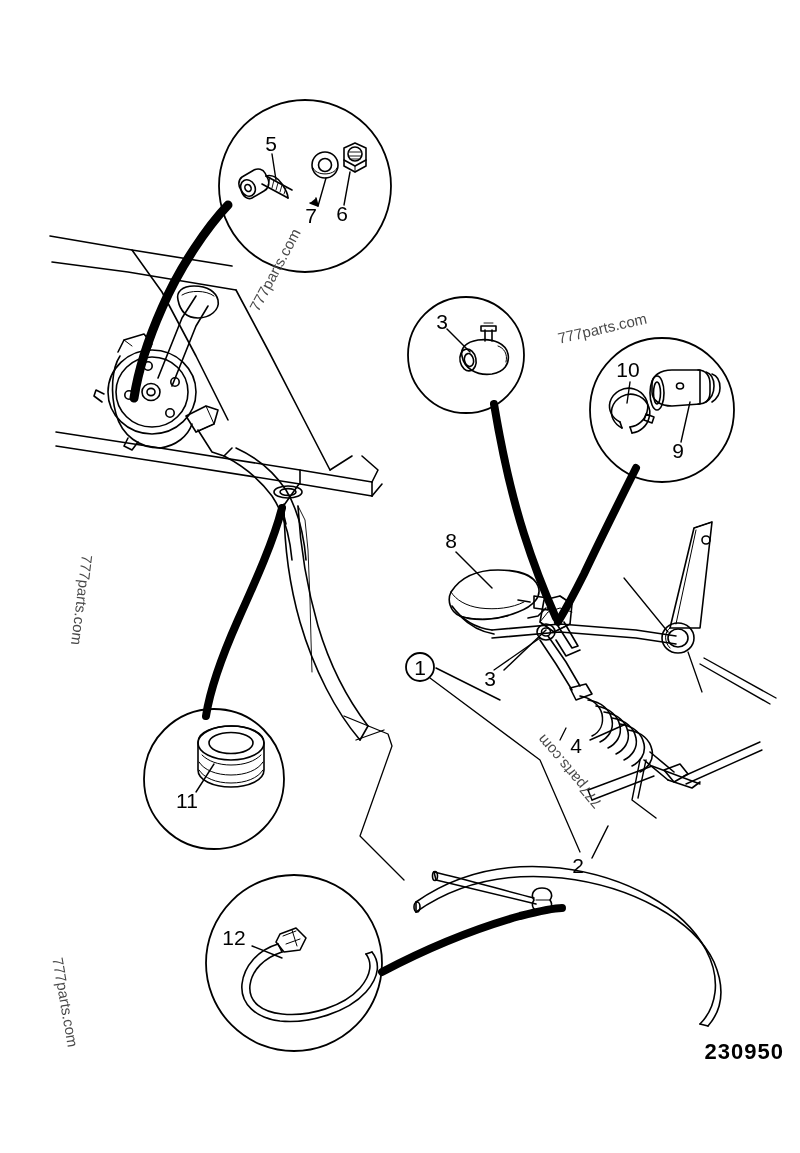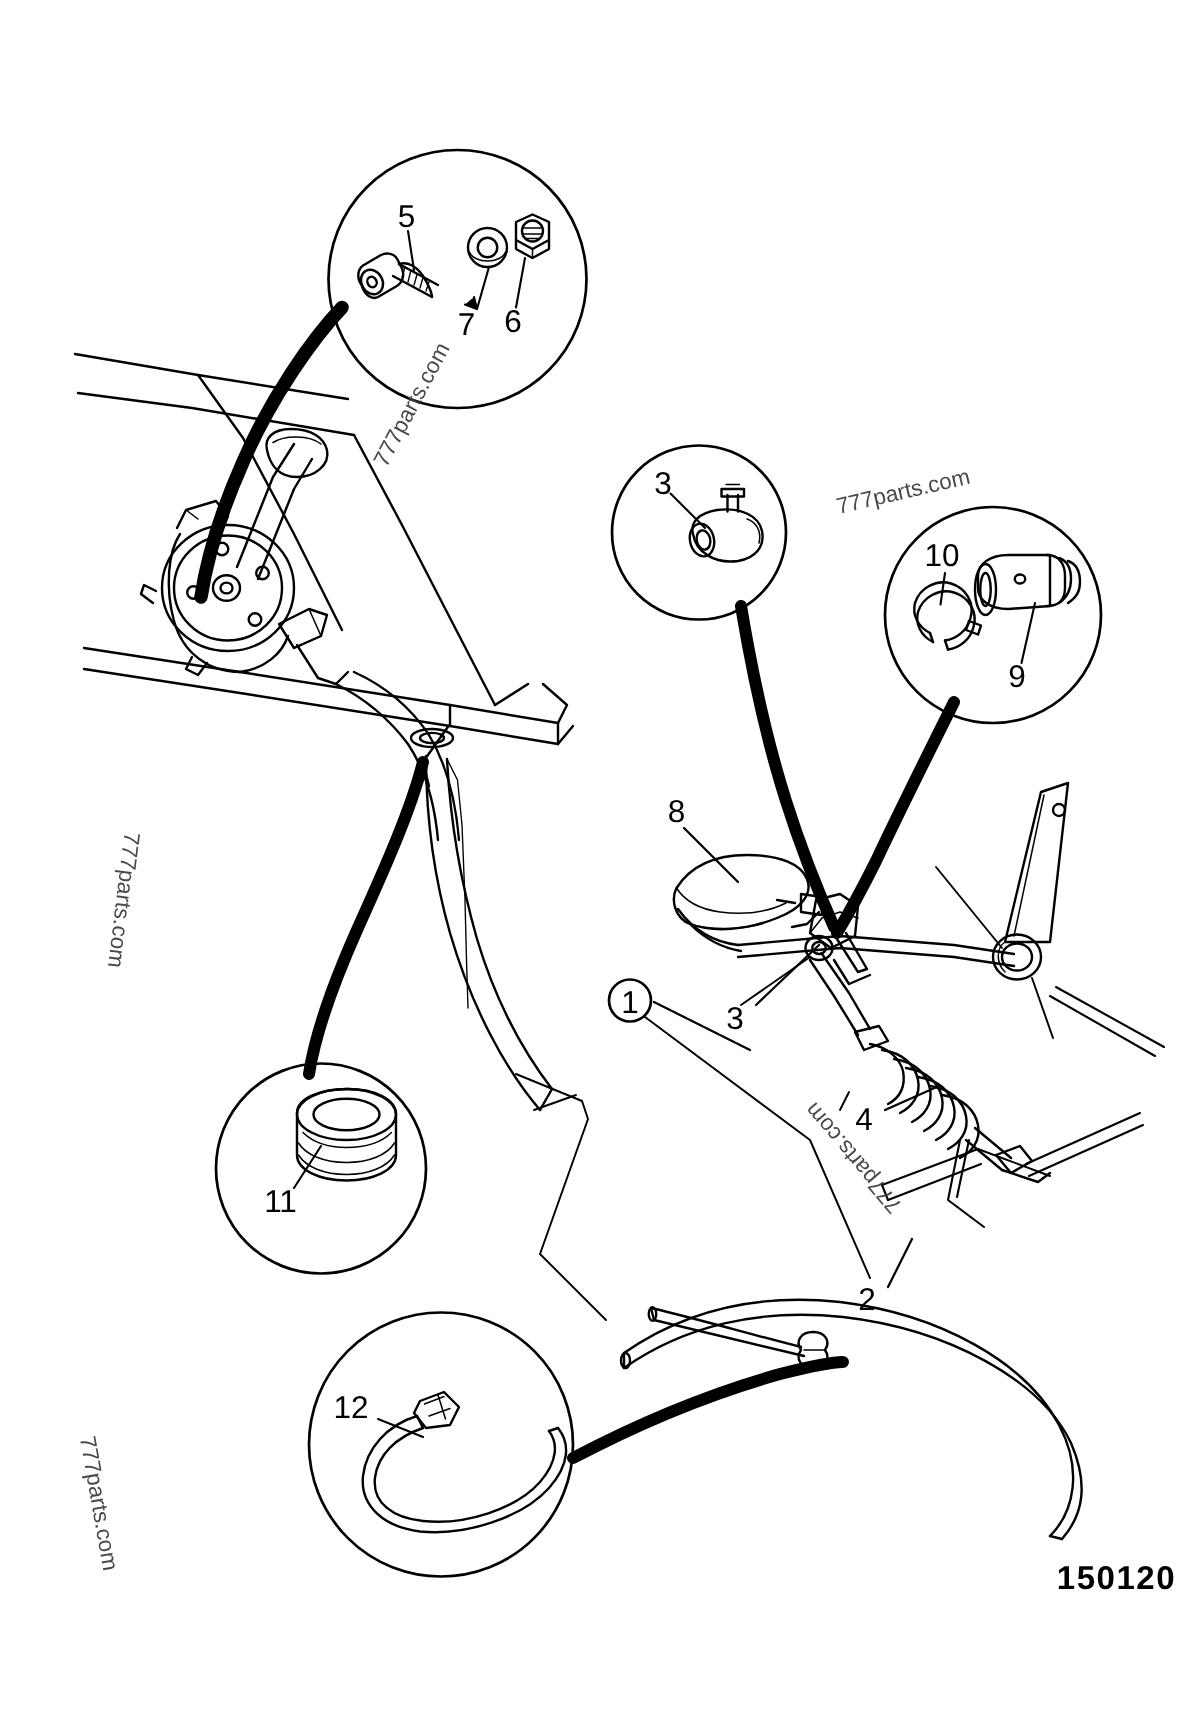--- a/index.html
+++ b/index.html
@@ -394,15 +394,15 @@
       <text class="callnum" x="234" y="945" text-anchor="middle">12</text>
     </g>
   </svg>
 
   <div class="wm wm-a">777parts.com</div>
   <div class="wm wm-b">777parts.com</div>
   <div class="wm wm-c">777parts.com</div>
   <div class="wm wm-d">777parts.com</div>
   <div class="wm wm-e">777parts.com</div>
 
-  <div class="partno">150120</div>
+  <div class="partno">230950</div>
 
 </div>
 
 </body></html>

